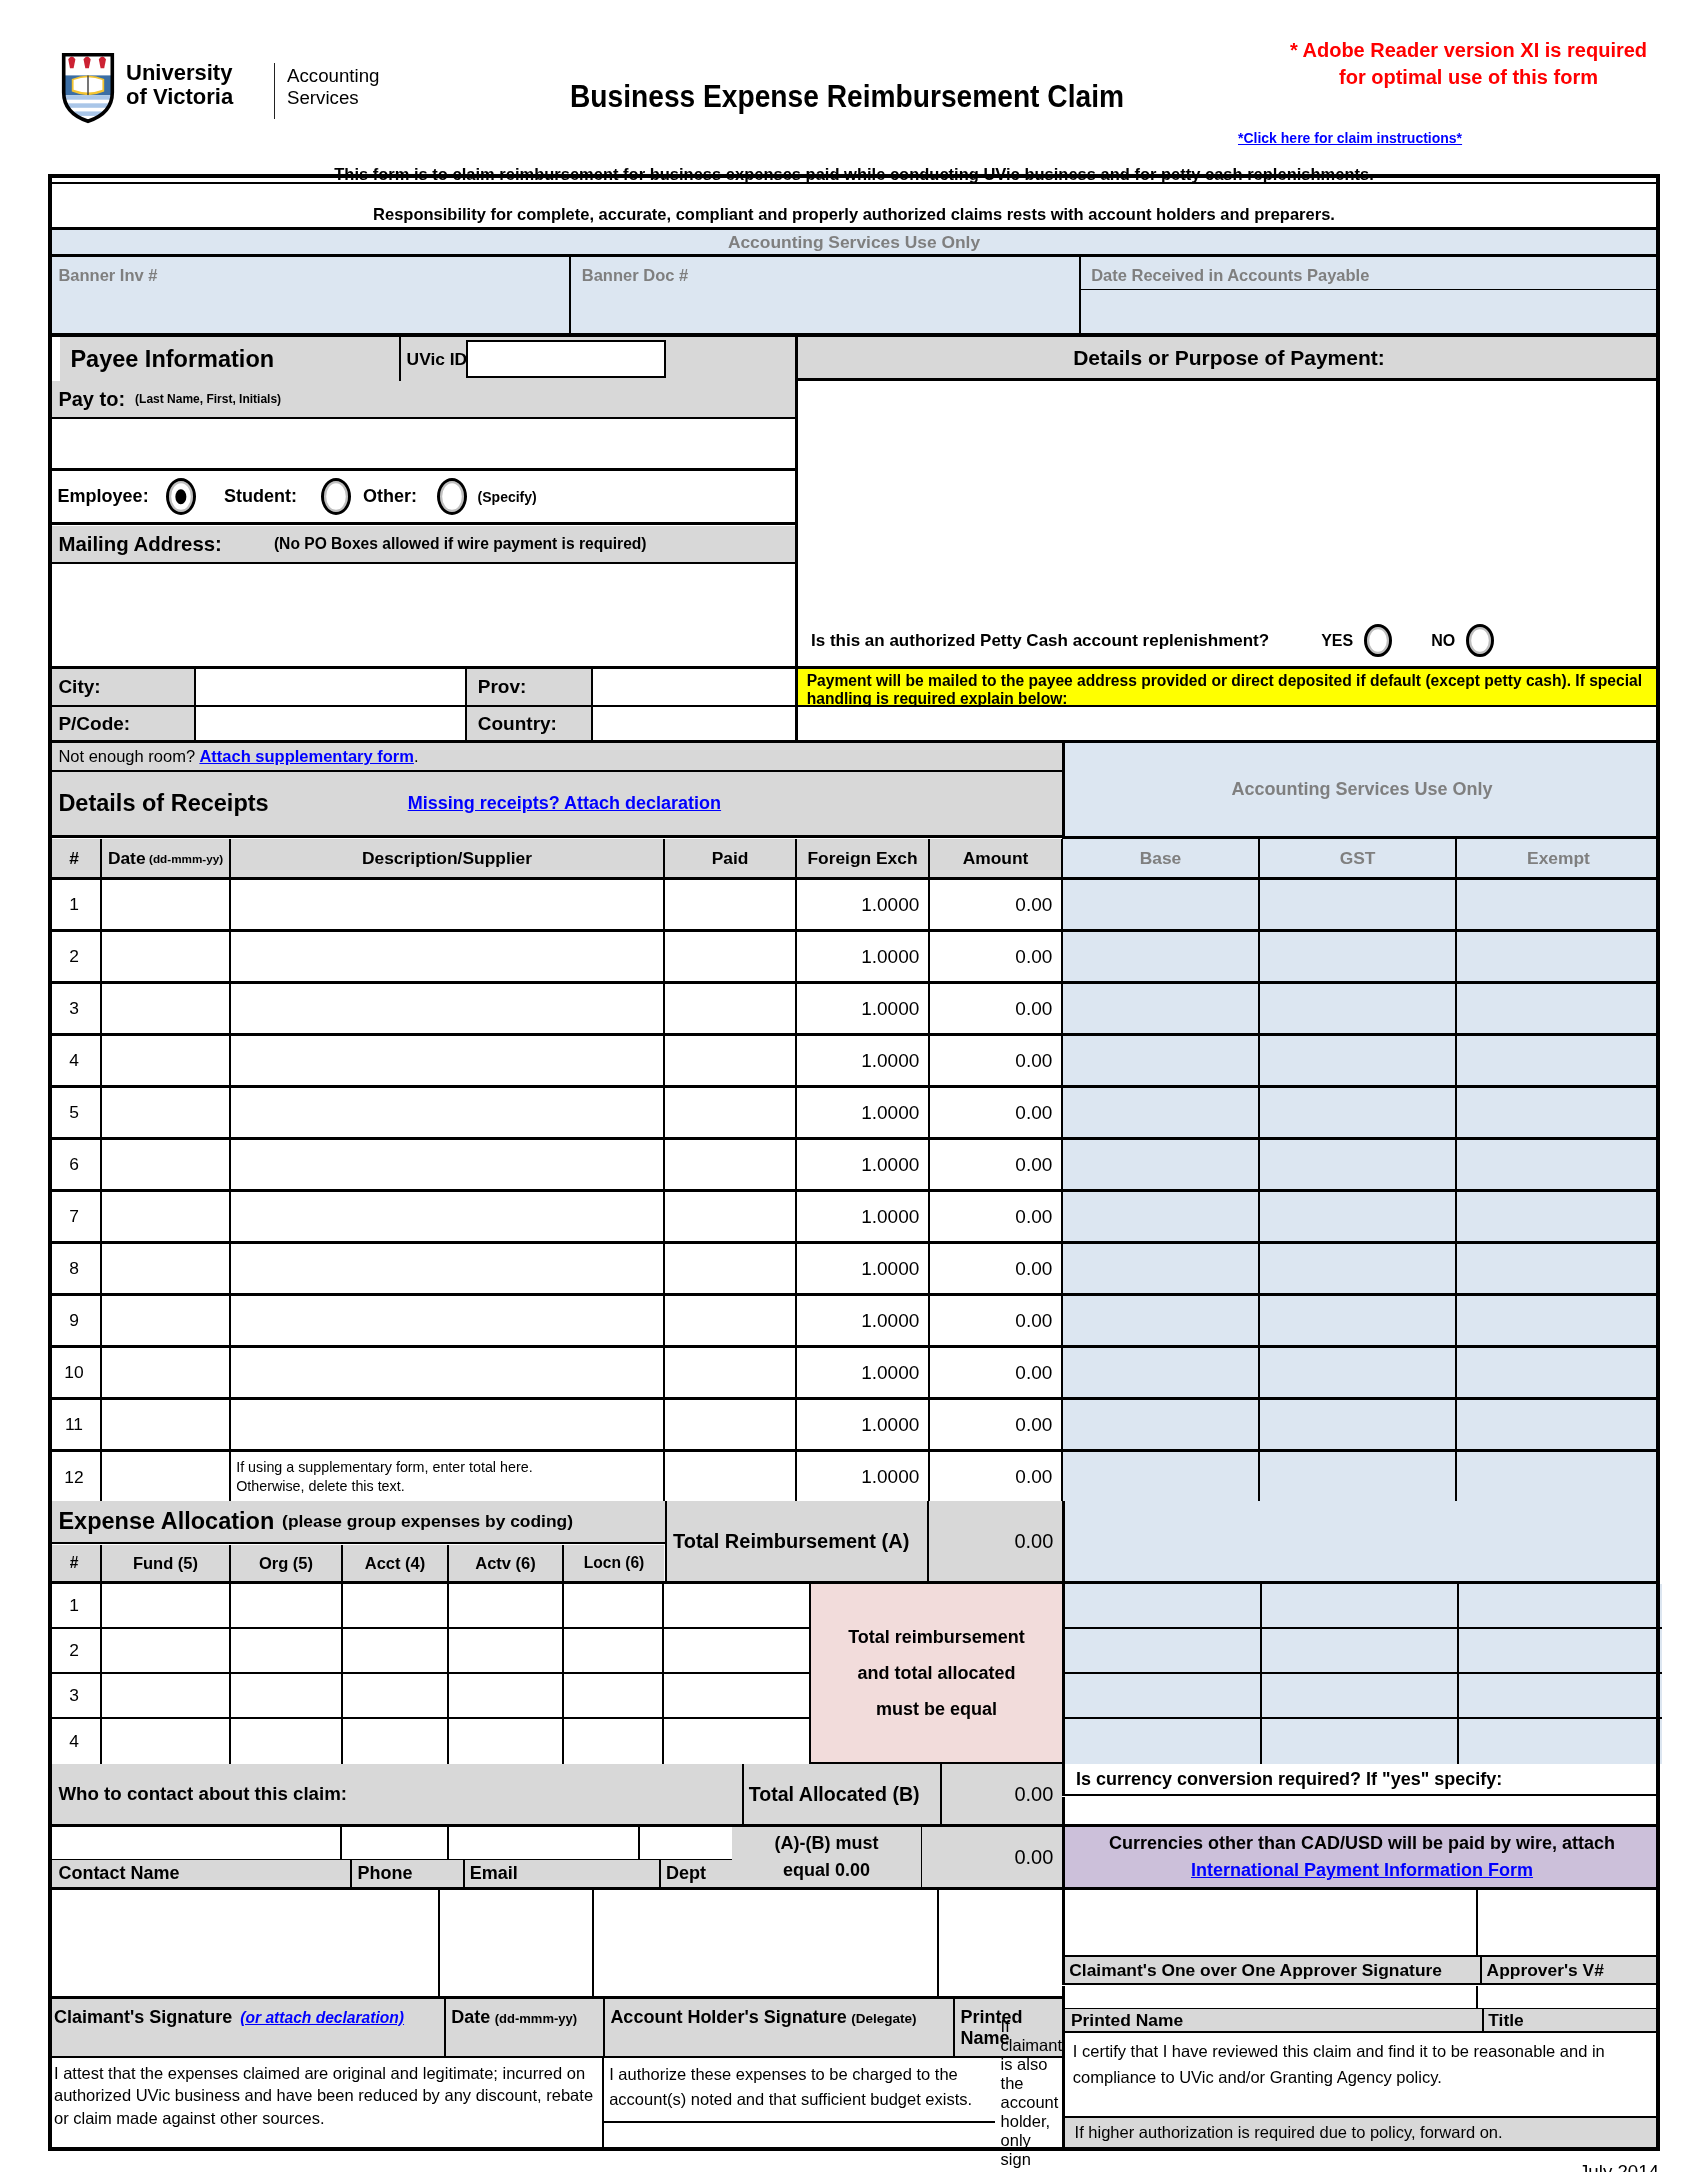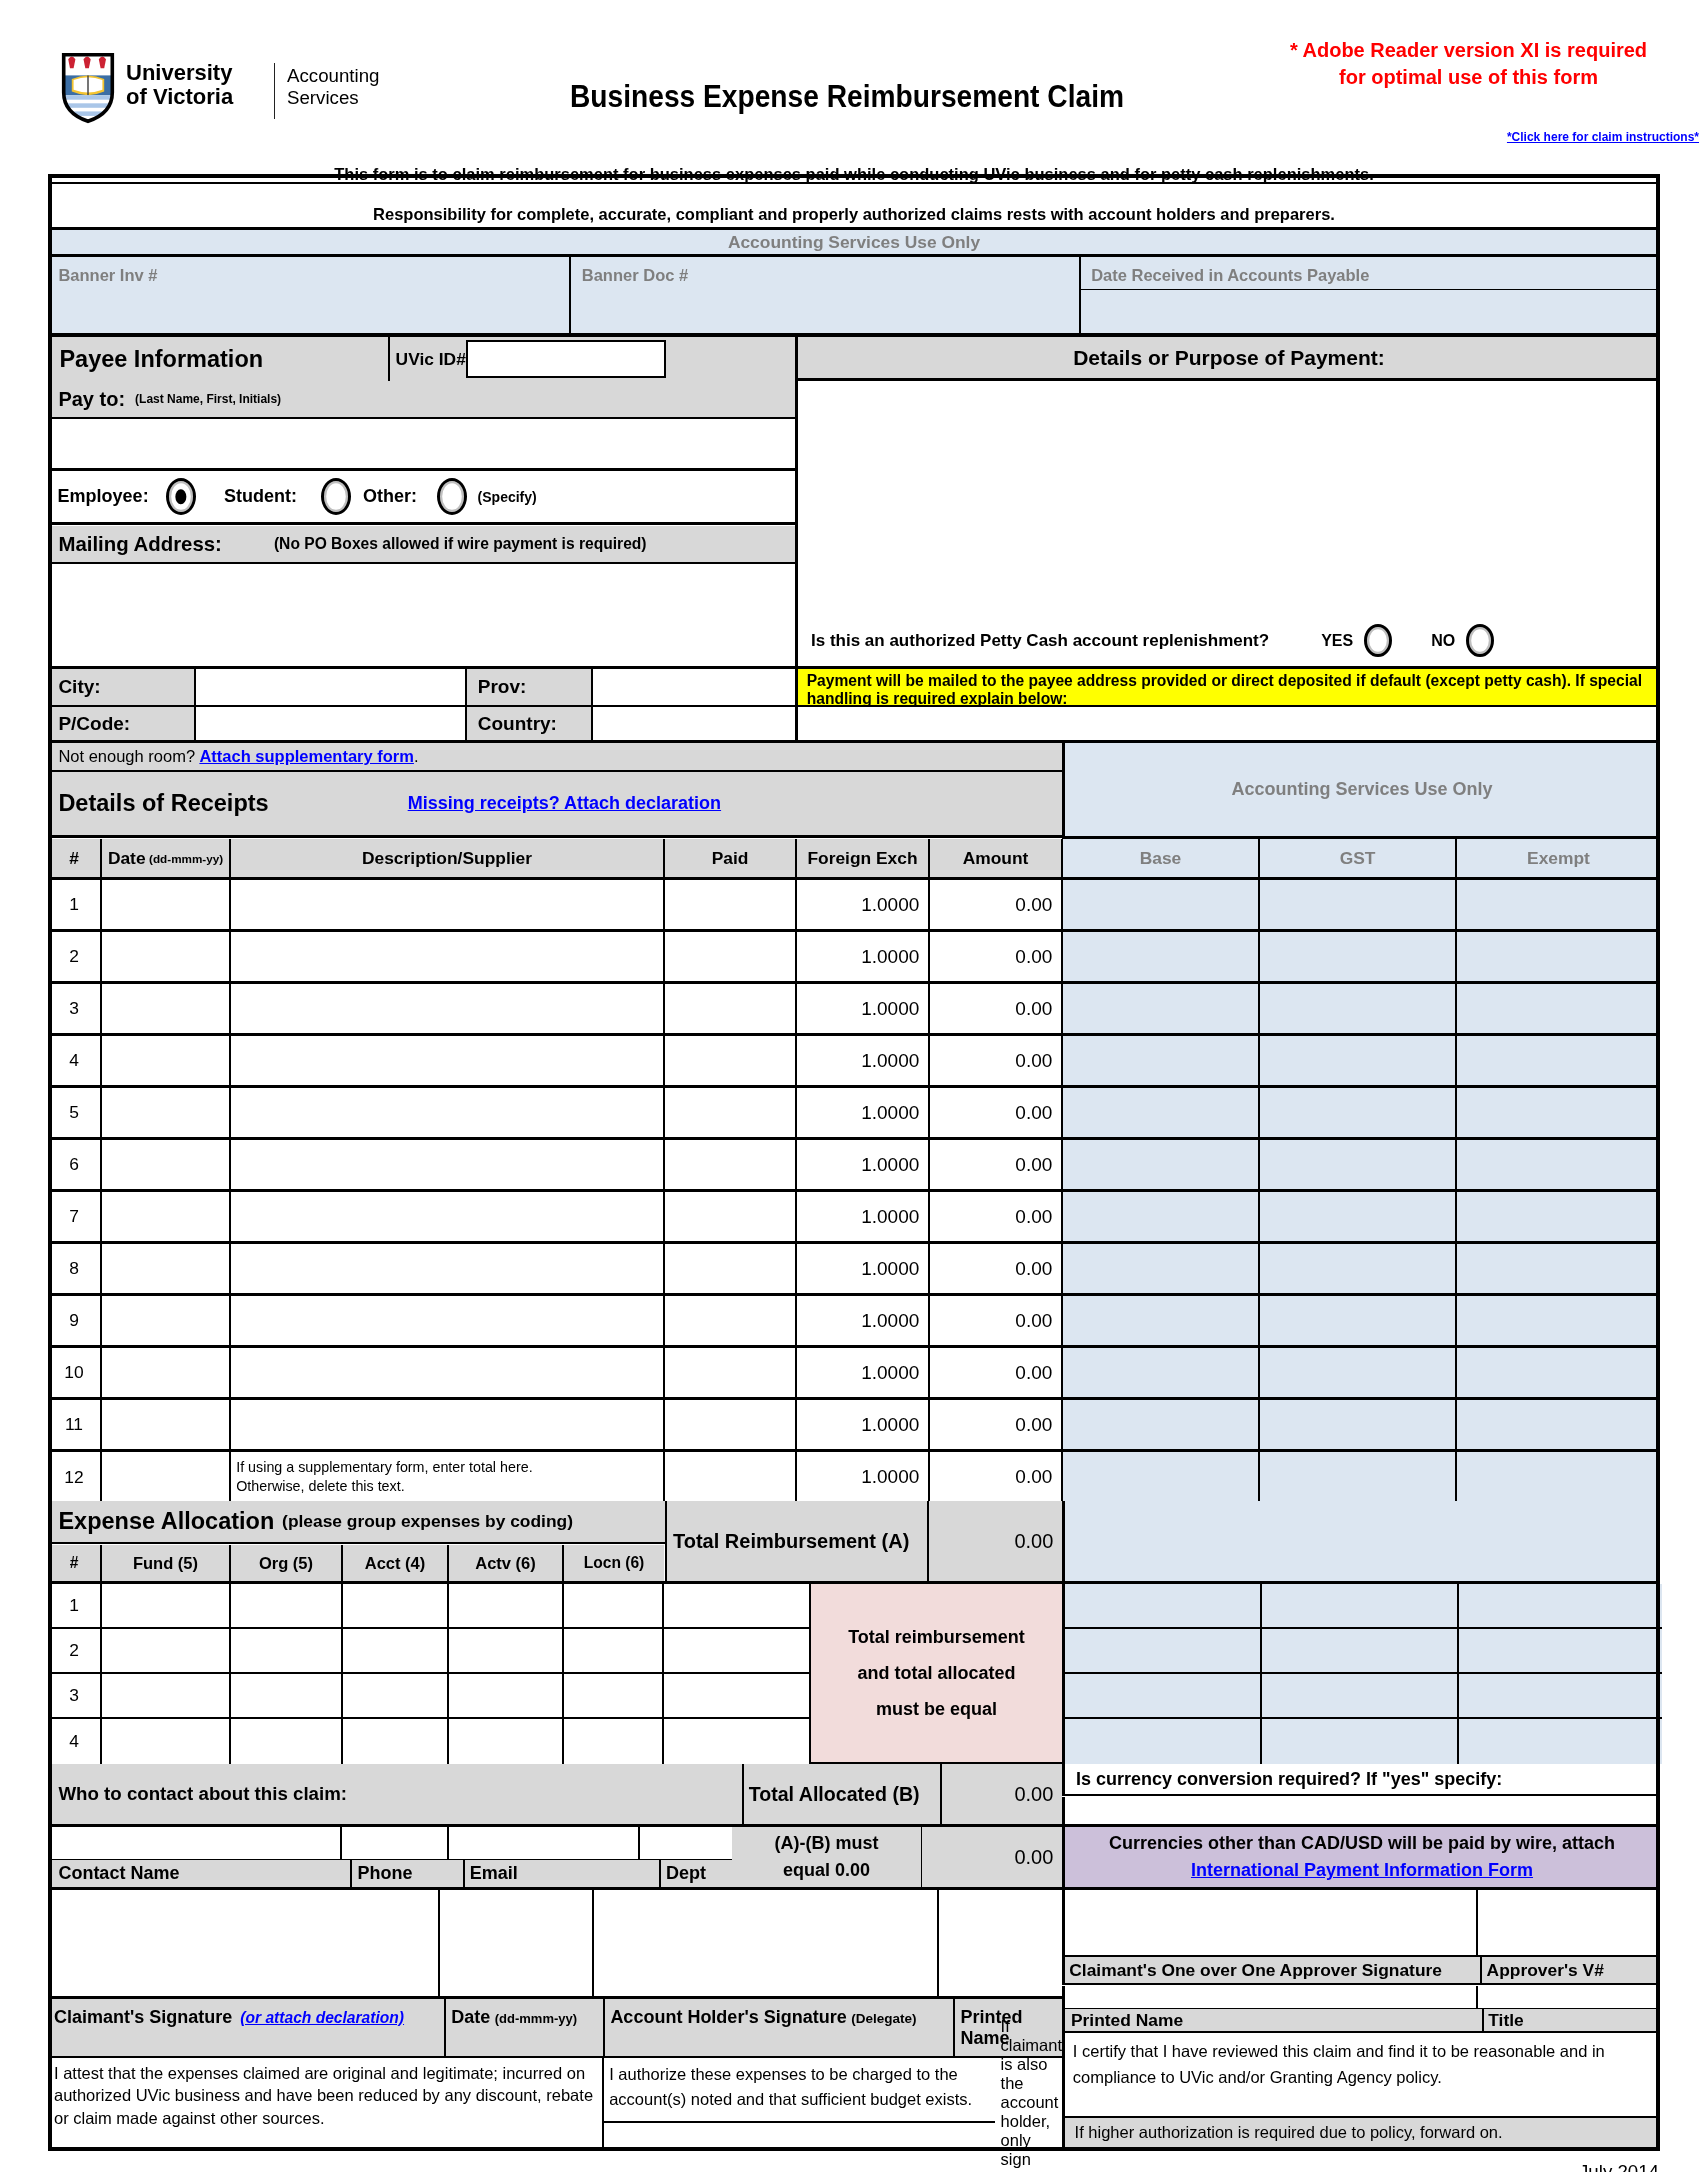--- a/index.html
+++ b/index.html
@@ -76,35 +76,35 @@
   <div class="a" style="left:274px;top:63px;width:1.3px;height:56px;background:#222"></div>
   <div class="a" style="left:287px;top:65px;font-size:18.7px;line-height:1.2">
     <div>Accounting</div>
     <div>Services</div>
   </div>
   <div class="a bold" style="left:391px;top:78px;width:912px;text-align:center;font-size:32px;transform:scaleX(0.88)">Business Expense Reimbursement Claim</div>
   <div class="a bold" style="left:1238px;top:37px;width:461px;text-align:center;font-size:20px;color:#ff0000;line-height:1.35">
     <div>* Adobe Reader version XI is required</div>
     <div>for optimal use of this form</div>
   </div>
-  <div class="a" style="left:1238px;top:130px;width:461px;text-align:right;font-size:12px"><span class="link">*Click here for claim instructions*</span></div>
+  <div class="a" style="left:1238px;top:130px;width:461px;text-align:left;font-size:14px"><span class="link">*Click here for claim instructions*</span></div>
 
   <div class="a w ctr bold bb6" style="left:48px;top:166px;width:1612px;height:18px;font-size:16.5px">This form is to claim reimbursement for business expenses paid while conducting UVic business and for petty cash replenishments.</div>
   <div class="a w ctr bold bb8" style="left:48px;top:201px;width:1612px;height:29px;font-size:16.5px">Responsibility for complete, accurate, compliant and properly authorized claims rests with account holders and preparers.</div>
   <div class="a b ctr bold grayt bb8" style="left:48px;top:230px;width:1612px;height:27px;font-size:17.4px">Accounting Services Use Only</div>
 
   <div class="a f bb10" style="left:48px;top:257px;width:1612px;height:80px">
     <div class="b br5 bold grayt cell-pad" style="width:511px;font-size:16.5px;padding-top:8.7px">Banner Inv #</div>
     <div class="b br5 bold grayt cell-pad" style="width:497px;font-size:16.5px;padding-top:8.7px">Banner Doc #</div>
     <div class="b" style="flex:1">
       <div class="bold grayt cell-pad bb4" style="font-size:16.5px;padding-top:8.7px;height:33px;box-sizing:border-box">Date Received in Accounts Payable</div>
     </div>
   </div>
 
-  <div class="a f g bb8" style="left:49px;top:337px;width:747px;height:48px">
+  <div class="a f g bb8" style="left:60px;top:337px;width:747px;height:48px">
     <div class="br5 bold lbl cell-pad" style="width:329px;font-size:23.5px">Payee Information</div>
     <div class="bold lbl" style="width:89px;font-size:17.4px;padding-left:5.2px">UVic ID#:</div>
     <div style="flex:1"></div>
   </div>
   <div class="a w" style="left:466px;top:340px;width:200px;height:38px;border:2.2px solid #000;z-index:2"></div>
   <div class="a g ctr bold bb8 bl8" style="left:795px;top:337px;width:865px;height:44px;font-size:21px">Details or Purpose of Payment:</div>
 
   <div class="a g lbl bb5" style="left:48px;top:381px;width:747px;height:38px">
     <span class="bold cell-pad" style="font-size:20px">Pay to:</span>
     <span class="bold" style="font-size:12px;margin-left:10px">(Last Name, First, Initials)</span>

